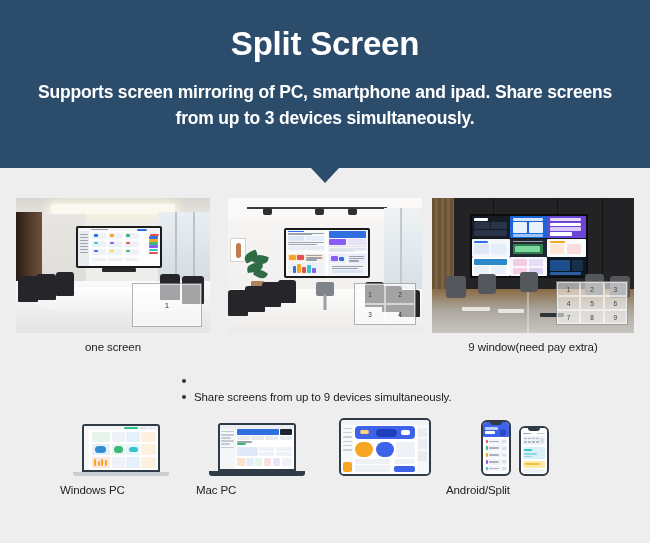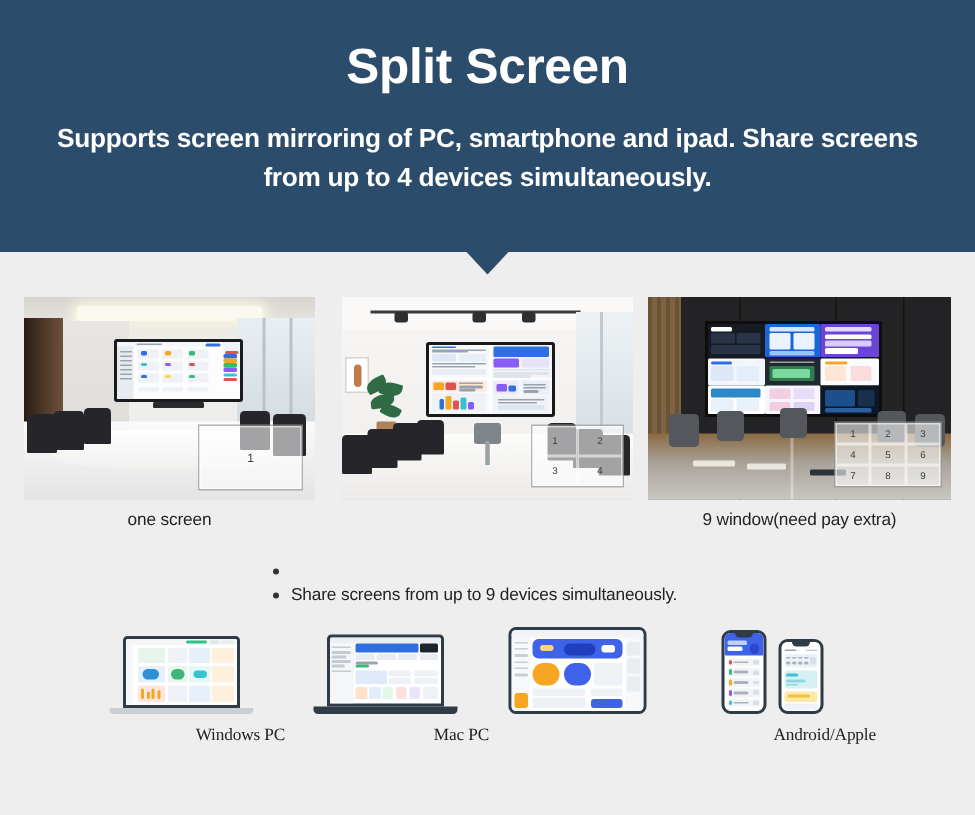--- a/index.html
+++ b/index.html
@@ -126,21 +126,21 @@
   
   .bullets{position:absolute;left:0;top:370px;width:650px;}
   .bullet{display:flex;align-items:flex-start;justify-content:flex-start;
           width:330px;margin:0 auto;padding:3px 0 3px 22px;}
   .bullet-dot{width:4px;height:4px;border-radius:50%;background:#333;
               margin-top:6px;margin-right:8px;flex:none;}
   .bullet-txt{font-size:11.5px;color:#222;line-height:1.4;letter-spacing:-.1px;}
 
   
   .devices{position:absolute;left:0;top:418px;width:650px;height:90px;}
-  .device{position:absolute;top:0;text-align:right;font-family:Liberation Serif, serif;}
+  .device{position:absolute;top:0;text-align:left;}
   .device-art{position:relative;height:58px;display:flex;align-items:flex-end;justify-content:center;}
   .device-label{margin-top:8px;font-size:11.5px;color:#222;letter-spacing:-.1px;}
   #dev1{left:60px;width:130px;} #dev2{left:196px;width:130px;}
   #dev3{left:325px;width:120px;} #dev4{left:446px;width:138px;}
 
   
   .lap{position:relative;}
   .lap-scr{width:78px;height:48px;border:2px solid #2f3b46;border-radius:3px 3px 0 0;
            background:#fff;overflow:hidden;position:relative;}
   .lap-base{width:96px;height:4px;background:#c9ced3;border-radius:0 0 3px 3px;margin-left:-9px;}
@@ -154,21 +154,21 @@
   .notch{position:absolute;left:50%;top:0;transform:translateX(-50%);width:12px;height:3px;
        background:#2f3b46;border-radius:0 0 3px 3px;z-index:3;}
 </style>
 </head>
 <body>
 
 <div class="page">
 
   <div class="header">
     <div class="header-title">Split Screen</div>
-    <div class="header-sub">Supports screen mirroring of PC, smartphone and ipad. Share screens from up to 4 devices simultaneously.</div>
+    <div class="header-sub">Supports screen mirroring of PC, smartphone and ipad. Share screens from up to 3 devices simultaneously.</div>
   </div>
   <div class="header-arrow"></div>
 
   <div class="thumbs">
 
     <div class="thumb" id="thumb1">
       <div class="thumb-img">
         <div class="s1">
           <div class="s1-ceil"></div>
           <div class="s1-woodL"></div>
@@ -555,17 +555,17 @@
             <div class="tile" style="left: 74%; top: 21%; width: 16%; height: 11%; background: rgb(216, 222, 234); border-radius: 1px;"></div>
             <div class="tile" style="left: 6%; top: 42%; width: 88%; height: 26%; background: rgb(216, 240, 244); border-radius: 2px;"></div>
             <div class="tile" style="left: 10%; top: 46%; width: 34%; height: 5%; background: rgb(53, 196, 207);"></div>
             <div class="tile" style="left: 10%; top: 54%; width: 50%; height: 4%; background: rgb(143, 215, 224);"></div>
             <div class="tile" style="left: 10%; top: 60%; width: 34%; height: 4%; background: rgb(143, 215, 224);"></div>
             <div class="tile" style="left: 6%; top: 72%; width: 88%; height: 14%; background: rgb(255, 233, 168); border-radius: 2px;"></div>
             <div class="tile" style="left: 14%; top: 76%; width: 60%; height: 5%; background: rgb(240, 194, 60);"></div>
             <div class="tile" style="left: 6%; top: 89%; width: 88%; height: 8%; background: rgb(238, 241, 245); border-radius: 1px;"></div>
           </div>
       </div>
-      <div class="device-label">Android/Apple</div>
+      <div class="device-label">Android/Split</div>
     </div>
   </div>
 
 </div>
 
 </body></html>

